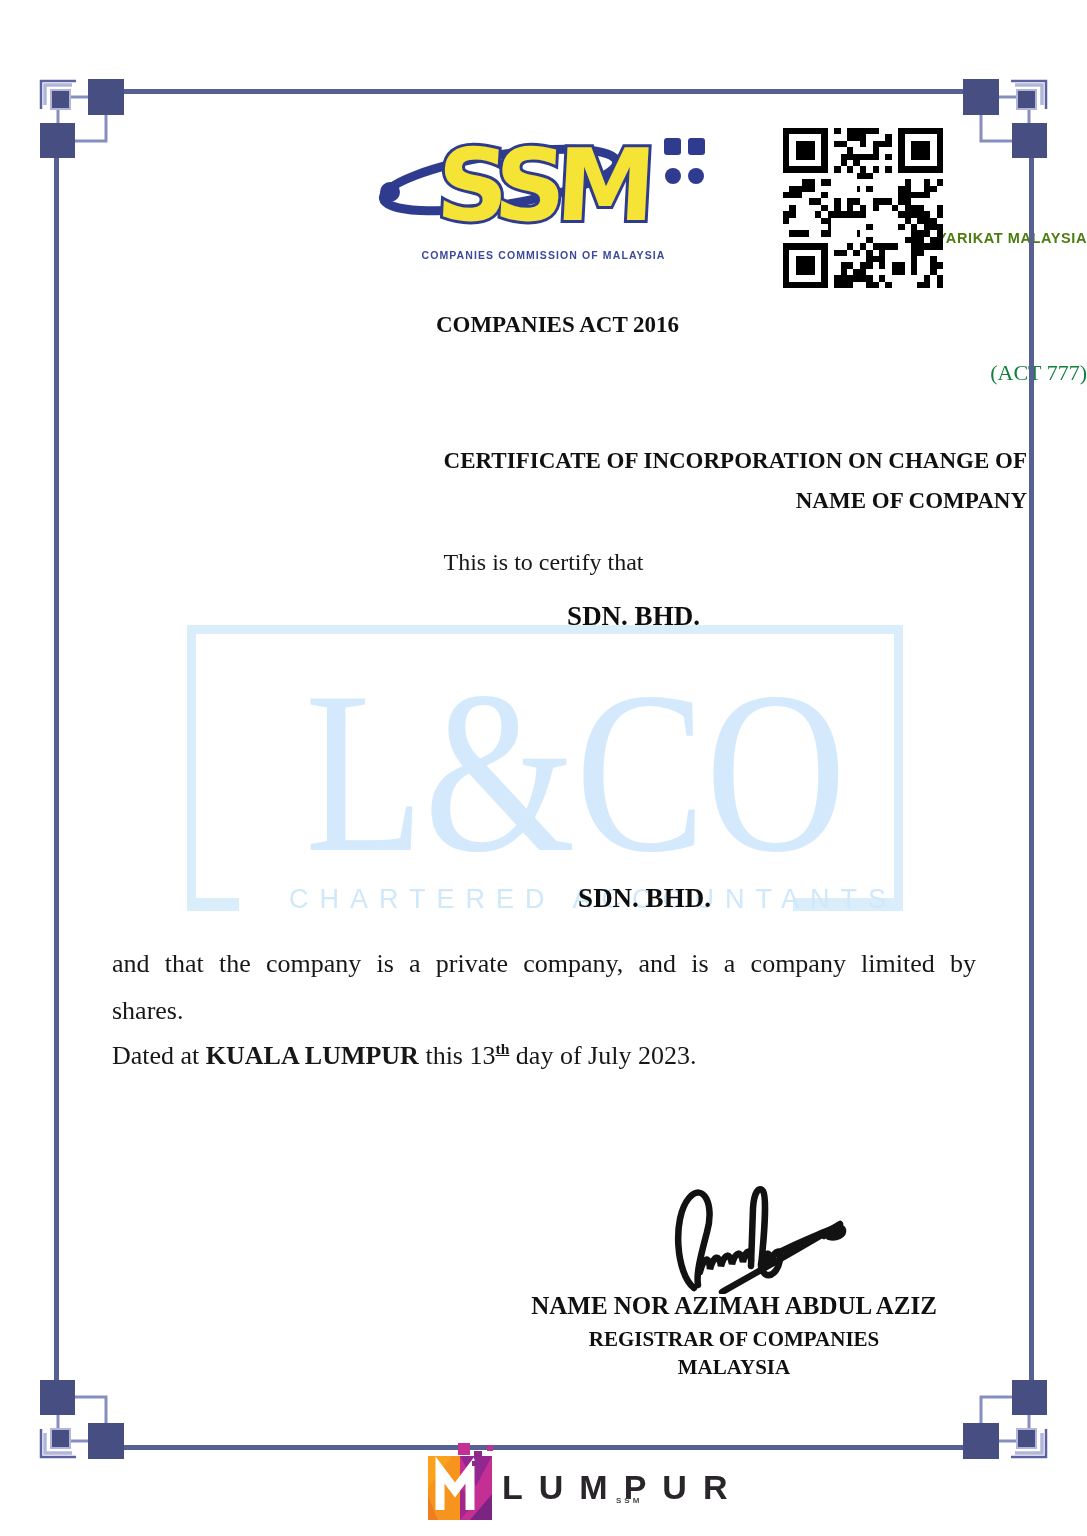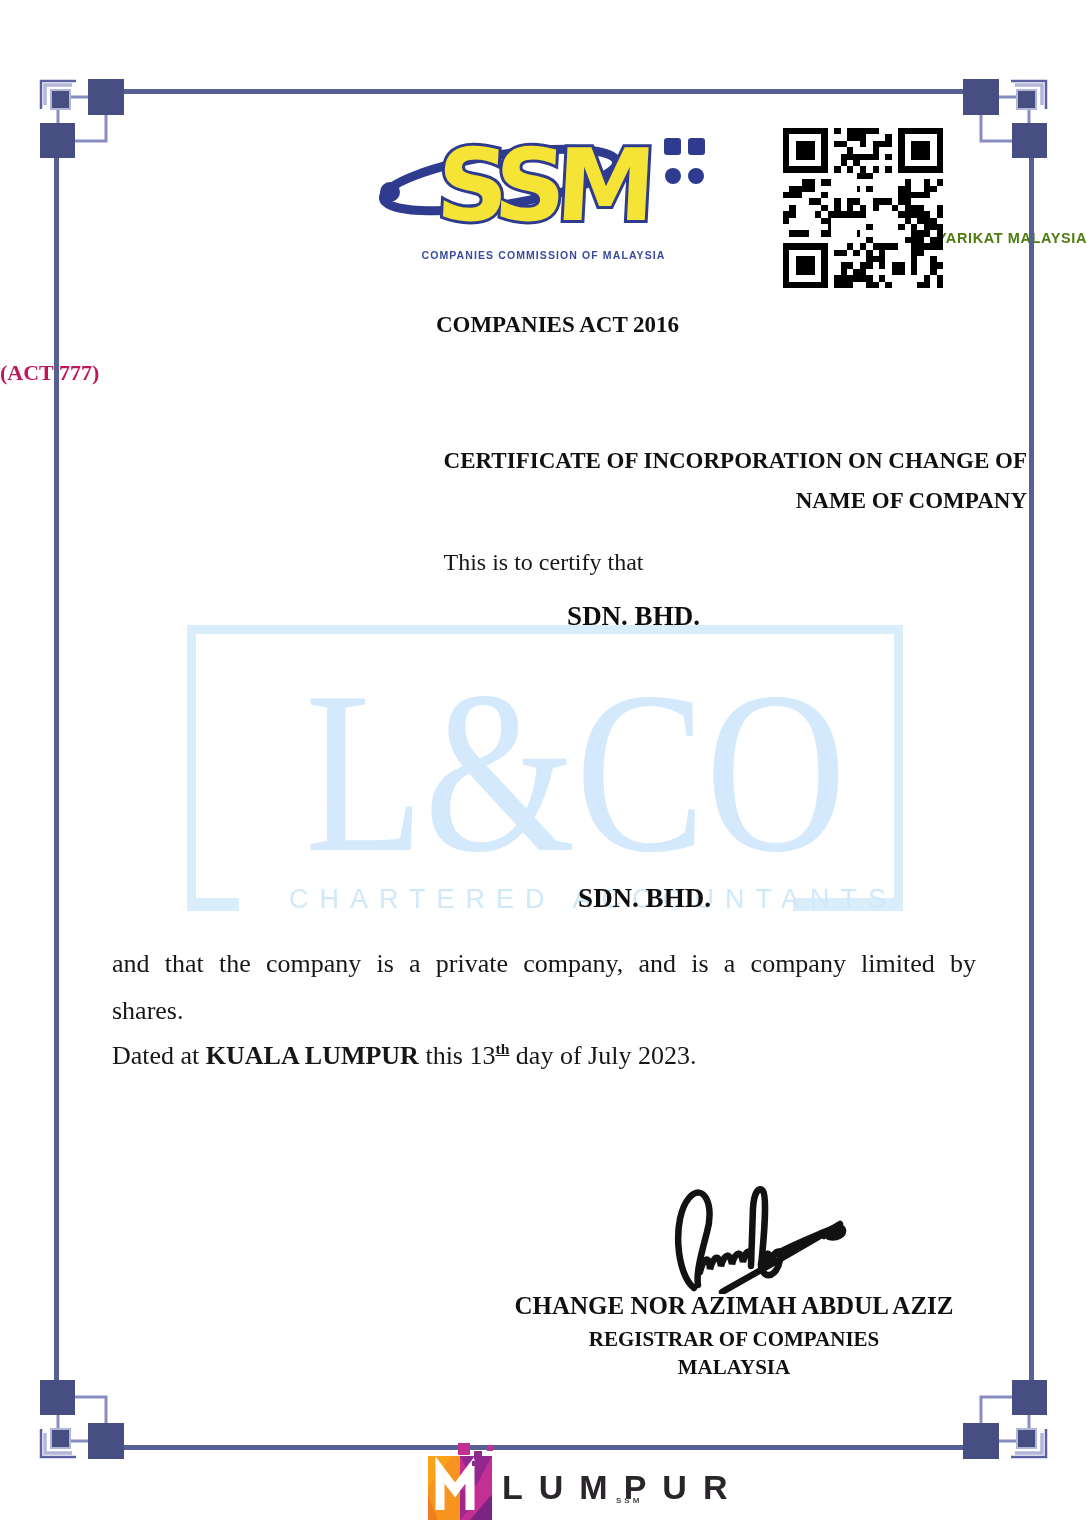--- a/index.html
+++ b/index.html
@@ -18,22 +18,22 @@
   .ssm-word1{position:absolute;left:0;right:0;top:230px;text-align:right;
     font-family:"Liberation Sans",sans-serif;font-weight:bold;font-size:14.5px;
     letter-spacing:.6px;color:#4d7c0f;}
   .ssm-word2{position:absolute;left:0;right:0;top:249px;text-align:center;
     font-family:"Liberation Sans",sans-serif;font-weight:bold;font-size:10.5px;
     letter-spacing:1.1px;color:#3b4a9f;}
   .qr{position:absolute;left:783px;top:128px;width:160px;height:160px;}
   
   .h-act{position:absolute;left:0;right:0;top:312px;text-align:center;
     font-weight:bold;font-size:23px;color:#101010;padding-left:28px;}
-  .h-act777{position:absolute;left:0;right:0;top:360px;text-align:left;
-    font-weight:bold;font-size:22px;color:#be185d;}
+  .h-act777{position:absolute;left:0;right:0;top:360px;text-align:right;
+    font-weight:normal;font-size:22px;color:#15803d;}
   .h-title{position:absolute;left:60px;right:60px;top:441px;text-align:right;
     font-weight:bold;font-size:23px;line-height:40px;color:#101010;}
   .h-title span{display:block;}
   .certify{position:absolute;left:0;right:0;top:549px;text-align:center;font-size:24px;}
   .company1{position:absolute;left:0;right:0;top:601px;padding-left:180px;
     text-align:center;font-weight:bold;font-size:27px;z-index:6;color:#0d0d0d;}
   .company2{position:absolute;left:0;right:0;top:883px;padding-left:202px;
     text-align:center;font-weight:bold;font-size:27px;z-index:6;color:#0d0d0d;}
   
   .wm-box{position:absolute;left:187px;top:625px;width:716px;height:282px;z-index:1;}
@@ -386,21 +386,21 @@
       <path d="M87,90 L89,32 C90,16 95,10 99,15 C103,21 100,62 97,90"></path>
       <path d="M97,88 C101,74 106,75 107,86 C111,72 117,73 116,84
                C114,95 107,102 101,98 C96,94 100,85 110,79 C126,70 146,62 160,56
                C168,53 172,51 175,50 C178,49 175,55 168,58"></path>
       <path d="M58,116 C90,98 140,70 176,48"></path>
       <path d="M160,60 C168,52 177,48 179,54 C180,59 172,63 165,61"></path>
     </g>
   </svg>
 
   <div class="officer">
-    <div class="name">CHANGE NOR AZIMAH ABDUL AZIZ</div>
+    <div class="name">NAME NOR AZIMAH ABDUL AZIZ</div>
     <div class="role">REGISTRAR OF COMPANIES</div>
     <div class="country">MALAYSIA</div>
   </div>
 
   <svg class="mydata-icon" width="64" height="64" viewBox="0 0 64 64">
     <rect x="0" y="0" width="64" height="64" fill="#f7941d"></rect>
     <polygon points="0,0 24,0 0,32" fill="#faa21b"></polygon>
     <polygon points="10,64 0,64 0,40" fill="#ef7d22"></polygon>
     <rect x="32" y="0" width="32" height="64" fill="#c42f93"></rect>
     <polygon points="32,0 64,0 48,30" fill="#92278f"></polygon>

